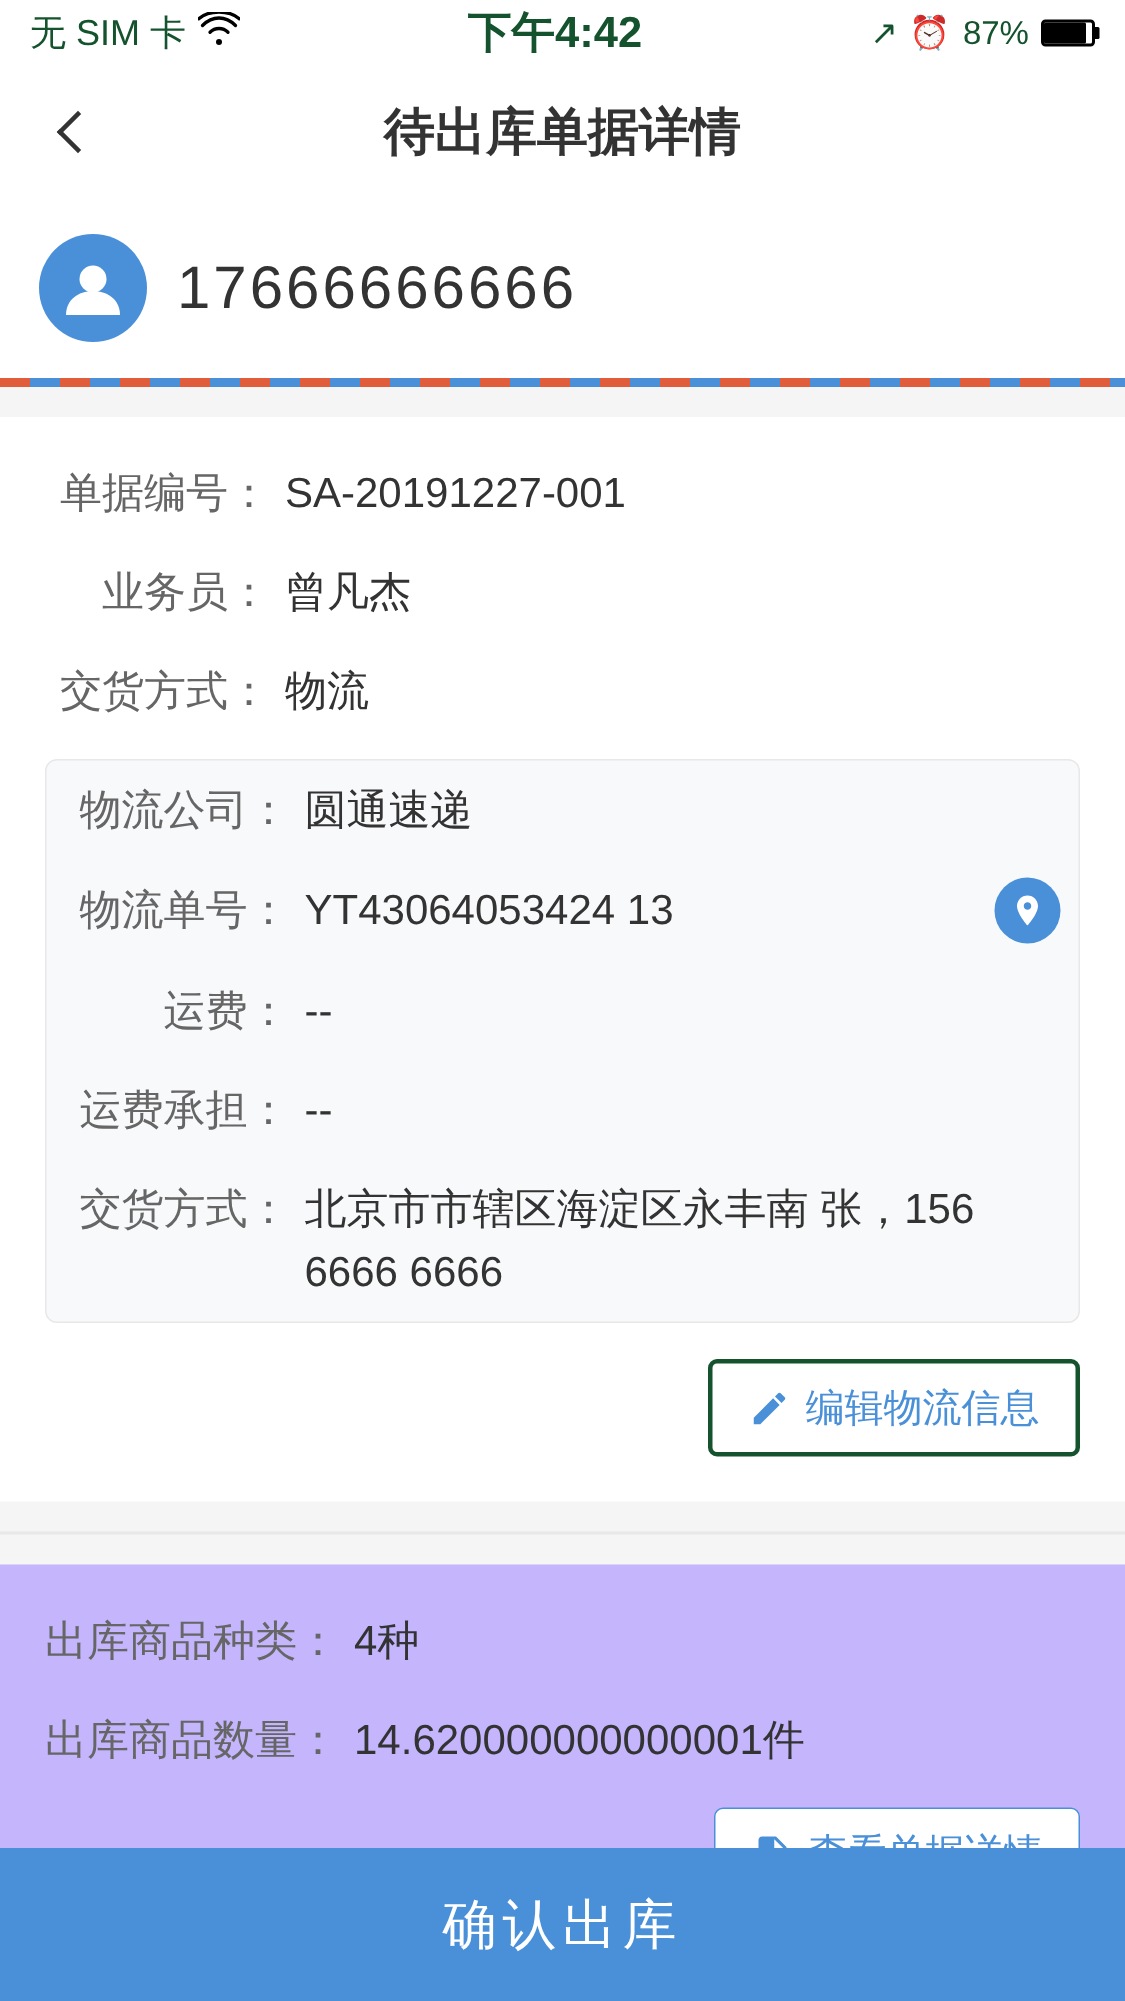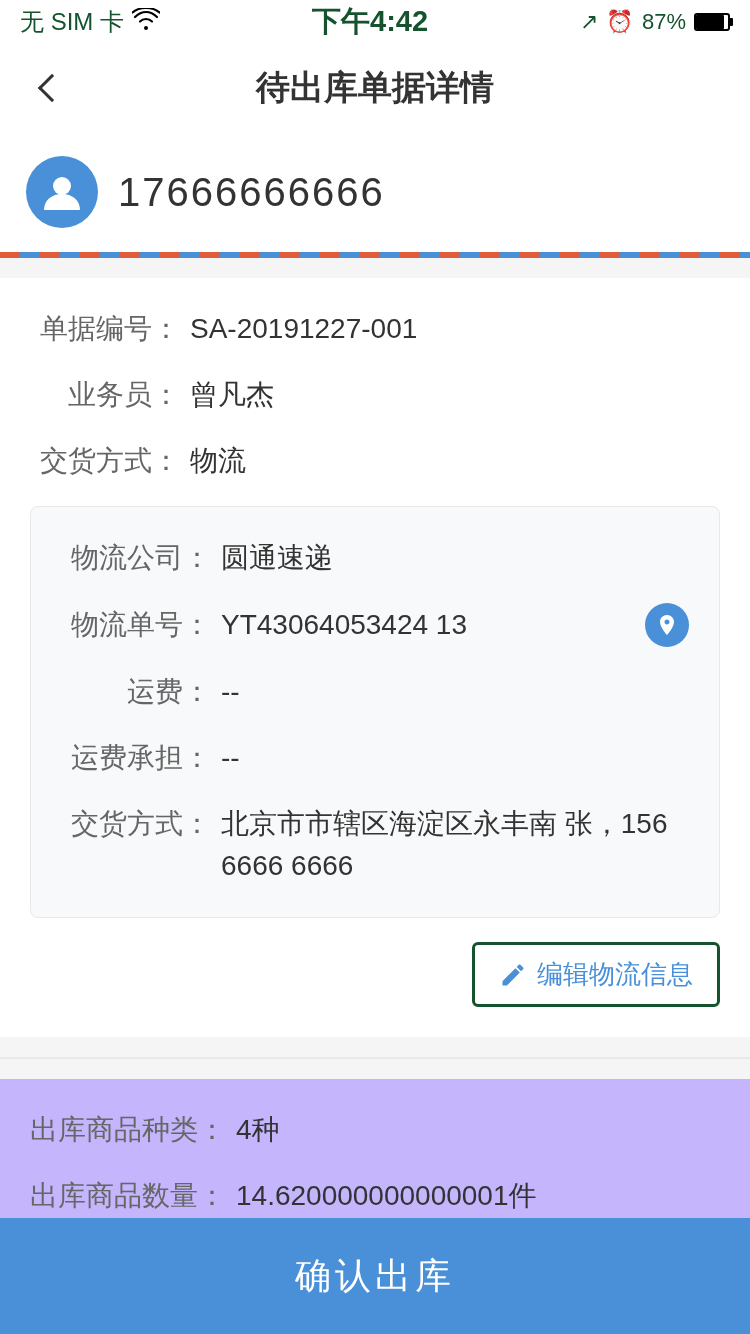--- a/index.html
+++ b/index.html
@@ -127,21 +127,21 @@
       flex: 1;
       padding-left: 10px;
     }
 
     
     .logistics-card {
       background: #f8f9fa;
       border: 1px solid #e8e8e8;
       border-radius: 8px;
       margin: 20px 0 0 0;
-      padding: 30px;
+      padding: 12px;
     }
     .tracking-row {
       display: flex;
       align-items: center;
     }
     .location-pin {
       width: 44px;
       height: 44px;
       background: #4a90d9;
       border-radius: 50%;
@@ -199,21 +199,21 @@
       background: #fff;
     }
 
     
     .confirm-btn-area {
       position: fixed;
       bottom: 0;
       left: 0;
       width: 750px;
       background: #4a90d9;
-      height: 116px;
+      height: 102px;
       display: flex;
       align-items: center;
       justify-content: center;
       cursor: pointer;
     }
     .confirm-btn-label {
       color: #fff;
       font-size: 36px;
       font-weight: 500;
       letter-spacing: 4px;

